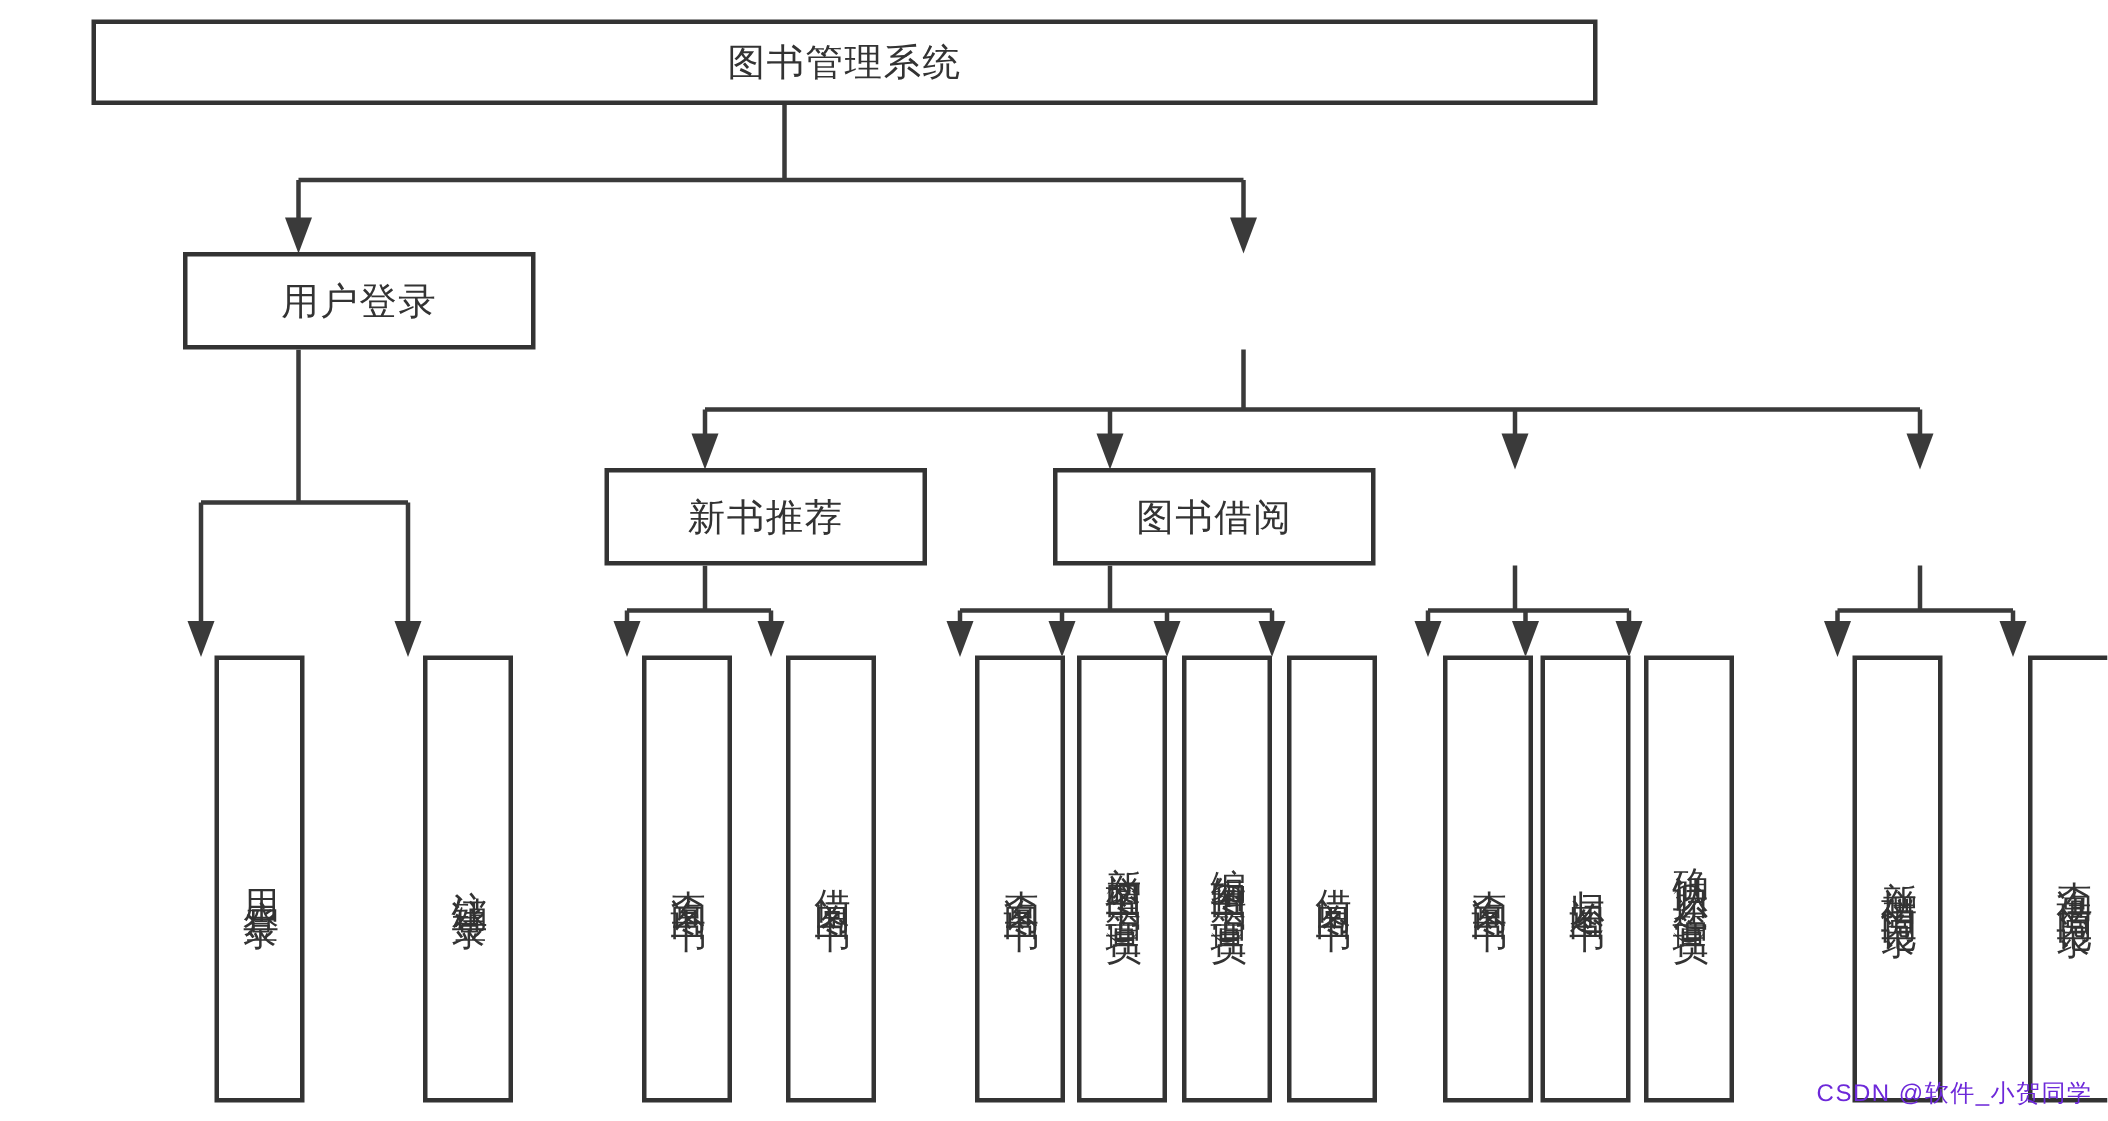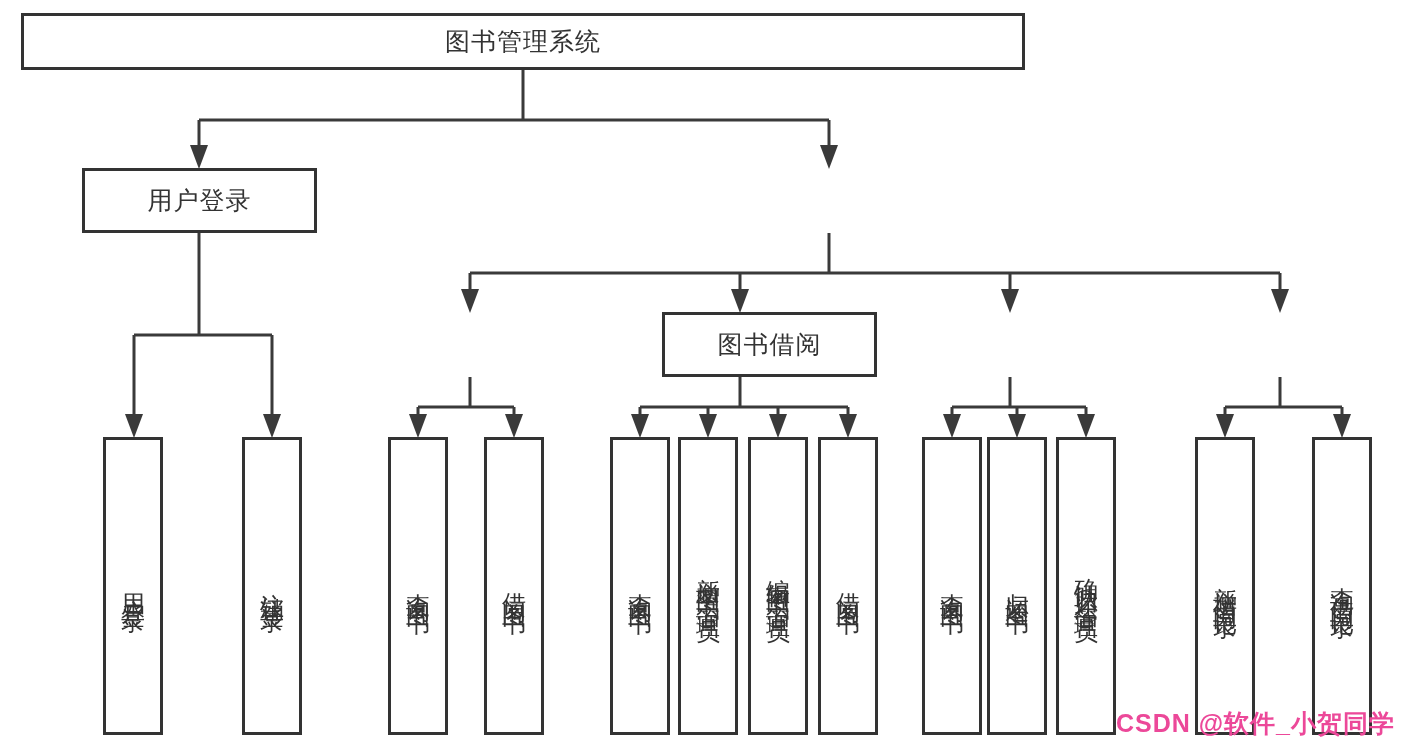--- a/index.html
+++ b/index.html
@@ -27,43 +27,43 @@
     position: absolute;
     box-sizing: border-box;
     background: #ffffff;
     border: 3px solid #333333;
     display: flex;
     align-items: center;
     justify-content: center;
     font-size: 25px;
     letter-spacing: 1px;
     white-space: nowrap;
+    margin-left: 40px;
   }
   .root-box   { left: 21px;  top: 13px;  width: 1004px; height: 57px; }
   .l2-box     { top: 168px; width: 235px; height: 65px; }
   .l3-box     { top: 312px; width: 215px; height: 65px; }
   .leaf-box {
     top: 437px;
     width: 60px;
     height: 298px;
     writing-mode: vertical-rl;
     text-orientation: mixed;
     font-size: 24px;
     letter-spacing: 6px;
     white-space: normal;
     line-height: 1;
   }
   .watermark {
     position: absolute;
     right: 10px;
     bottom: 7px;
-    font-size: 25px;
-    color: #ec4899;
+    font-size: 16px;
+    color: #6d28d9;
     letter-spacing: 1px;
-    font-weight: bold;
   }
 </style>
 </head>
 <body>
 
 <div class="stage">
 
   <svg class="edges" viewBox="0 0 1405 747" fill="none" stroke="#3a3a3a" stroke-width="3">
 
     <g>
@@ -111,20 +111,21 @@
       <path d="M1280 377 V407 M1225 407 H1342 M1225 407 V418 M1342 407 V418"></path>
       <polygon points="1216,414 1234,414 1225,438" fill="#3a3a3a" stroke="none"></polygon>
       <polygon points="1333,414 1351,414 1342,438" fill="#3a3a3a" stroke="none"></polygon>
     </g>
   </svg>
 
   <div class="box root-box">图书管理系统</div>
 
   <div class="box l2-box" style="left:82px;">用户登录</div>
 
+  <div class="box l3-box" style="left:363px;">新书推荐</div>
   <div class="box l3-box" style="left:662px;">图书借阅</div>
 
   <div class="box leaf-box" style="left:103px;">用户登录</div>
   <div class="box leaf-box" style="left:242px;">注销登录</div>
 
   <div class="box leaf-box" style="left:388px;">查询图书</div>
   <div class="box leaf-box" style="left:484px;">借阅图书</div>
 
   <div class="box leaf-box" style="left:610px;">查询图书</div>
   <div class="box leaf-box" style="left:678px;">新增图书（管理员）</div>

